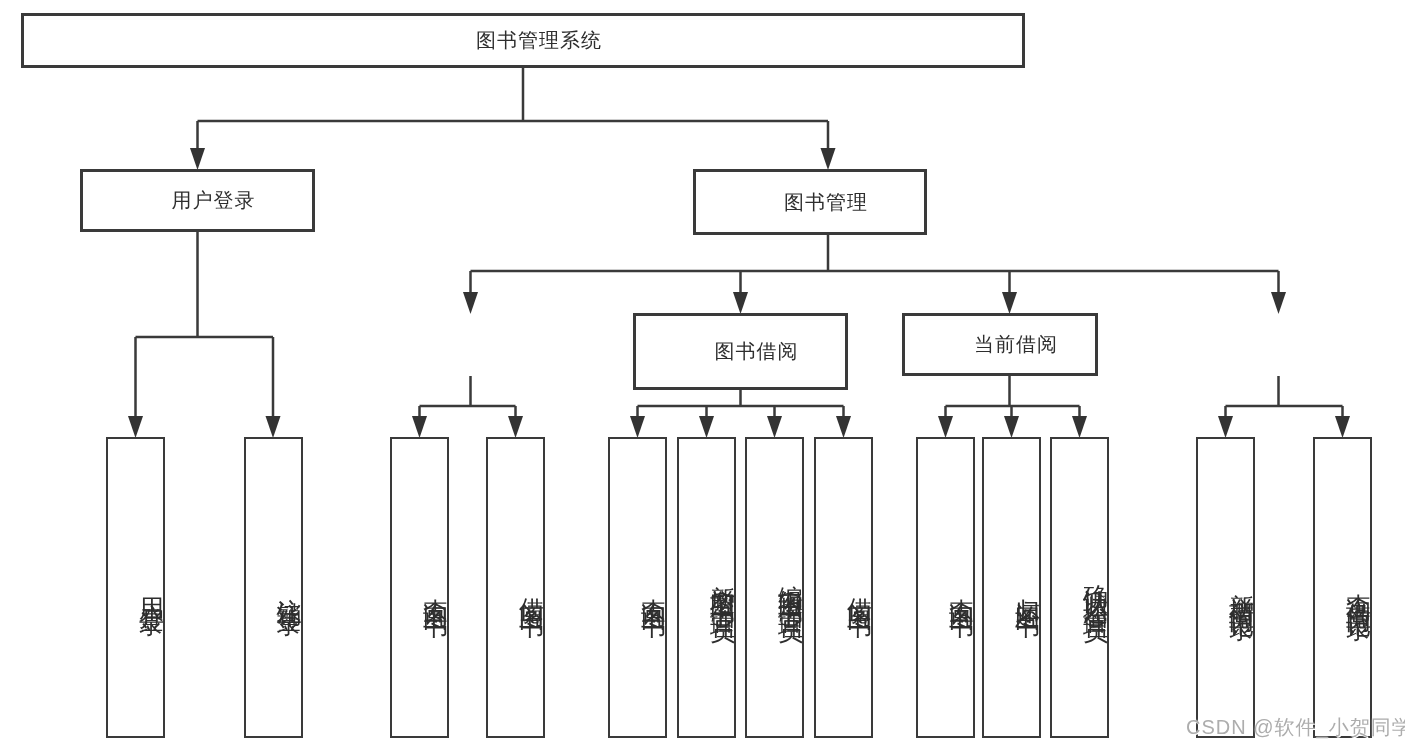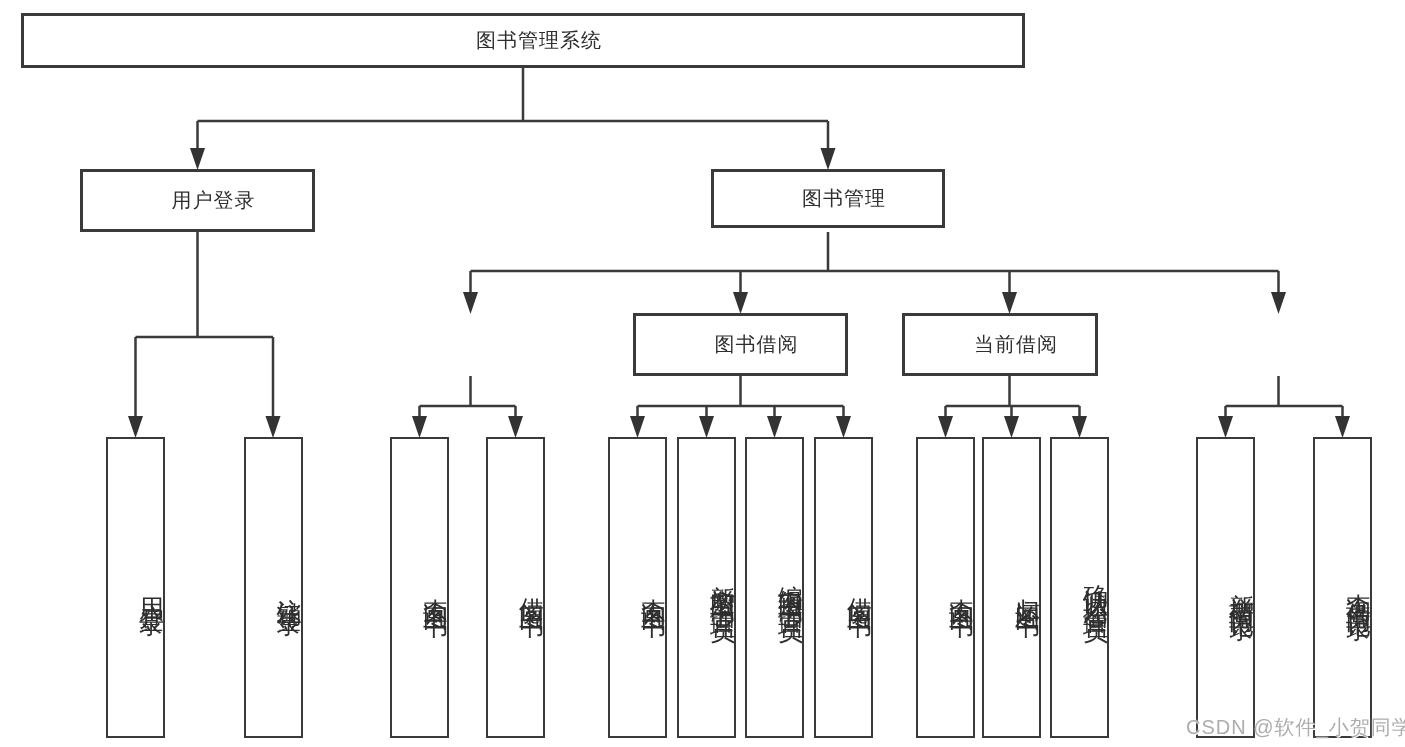--- a/index.html
+++ b/index.html
@@ -111,23 +111,23 @@
     <polygon points="1072,416 1087,416 1079.5,438"></polygon>
 
     <path d="M1278.5 376 V406 M1225.5 406 H1342.5 M1225.5 406 V417 M1342.5 406 V417"></path>
     <polygon points="1218,416 1233,416 1225.5,438"></polygon>
     <polygon points="1335,416 1350,416 1342.5,438"></polygon>
   </svg>
 
   <div class="node h root">图书管理系统</div>
 
   <div class="node h" style="left:80px; top:169px; width:235px; height:63px;">用户登录</div>
-  <div class="node h" style="left:711px; top:169px; width:234px; height:59px;">图书管理</div>
+  <div class="node h" style="left:693px; top:169px; width:234px; height:66px;">图书管理</div>
 
-  <div class="node h" style="left:633px; top:313px; width:215px; height:63px;">图书借阅</div>
+  <div class="node h" style="left:633px; top:313px; width:215px; height:77px;">图书借阅</div>
   <div class="node h" style="left:902px; top:313px; width:196px; height:63px;">当前借阅</div>
 
   <div class="node leaf" style="left:106px;">用户登录</div>
   <div class="node leaf" style="left:243.5px;">注销登录</div>
 
   <div class="node leaf" style="left:390px;">查询图书</div>
   <div class="node leaf" style="left:486px;">借阅图书</div>
 
   <div class="node leaf" style="left:608px;">查询图书</div>
   <div class="node leaf" style="left:677px;">新增图书（管理员）</div>

